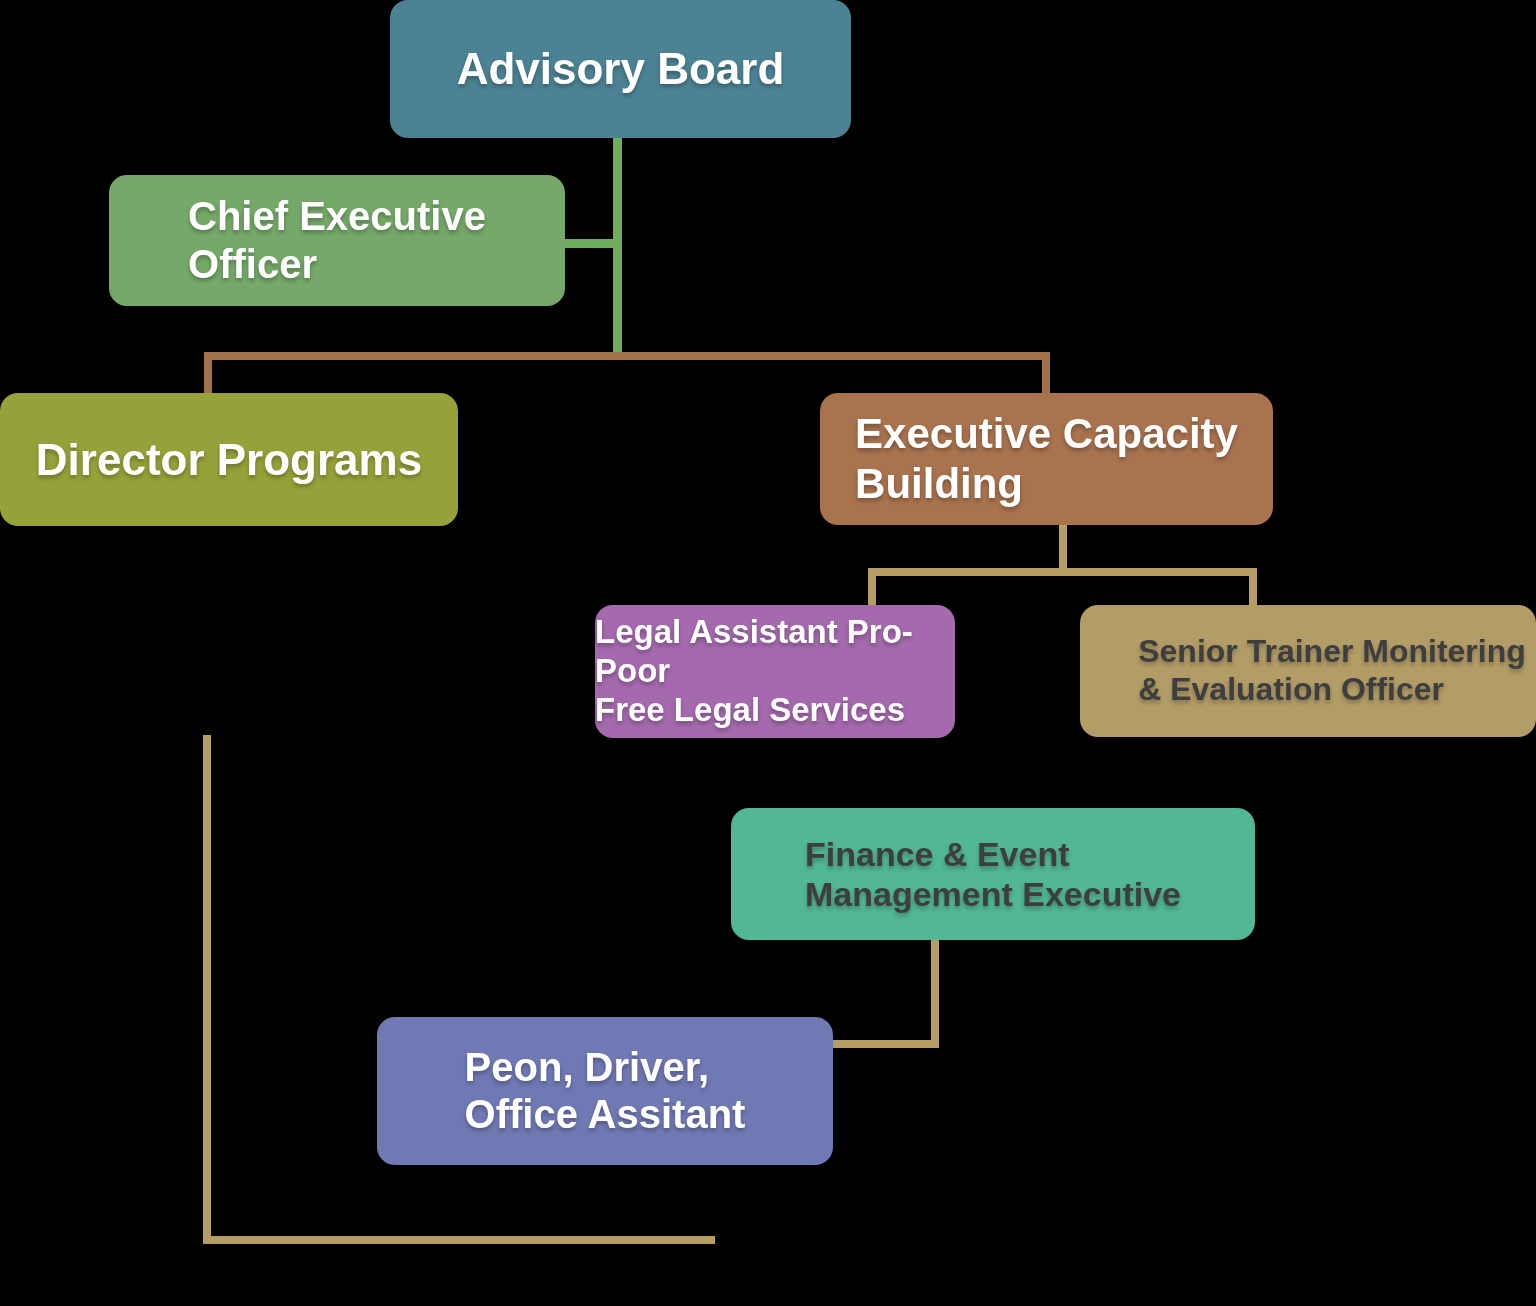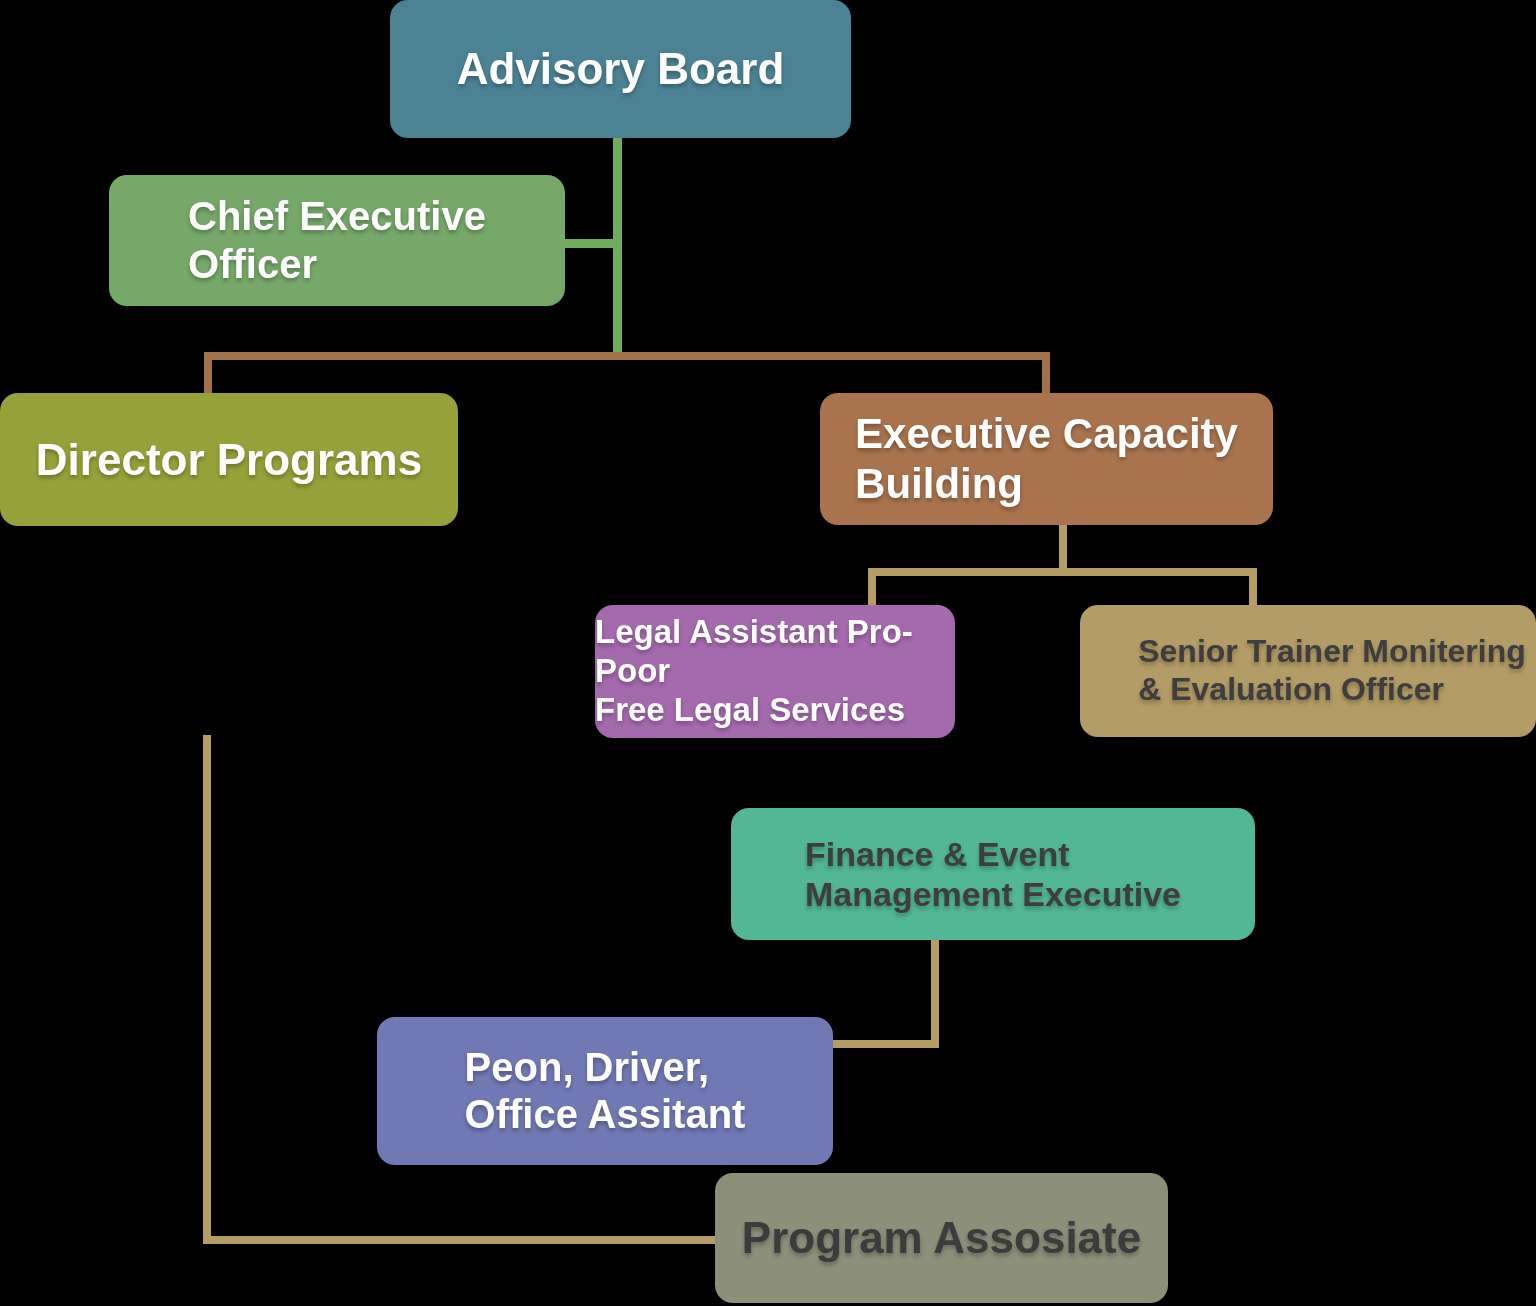--- a/index.html
+++ b/index.html
@@ -88,15 +88,14 @@
 
   <div class="node n-senior" style="background: rgb(179, 157, 102); color: rgb(62, 62, 64);">Senior Trainer Monitering
 &amp; Evaluation Officer</div>
 
   <div class="node n-finance" style="background: rgb(82, 183, 148); color: rgb(62, 62, 64);">Finance &amp; Event
 Management Executive</div>
 
   <div class="node n-peon" style="background: rgb(113, 121, 181); color: rgb(255, 255, 255);">Peon, Driver,
 Office Assitant</div>
 
-  <div class="node n-program" style="background: rgb(140, 144, 121); color: rgb(60, 60, 60);">Program Assosiate</div>
 
 </div>
 
 </body></html>

